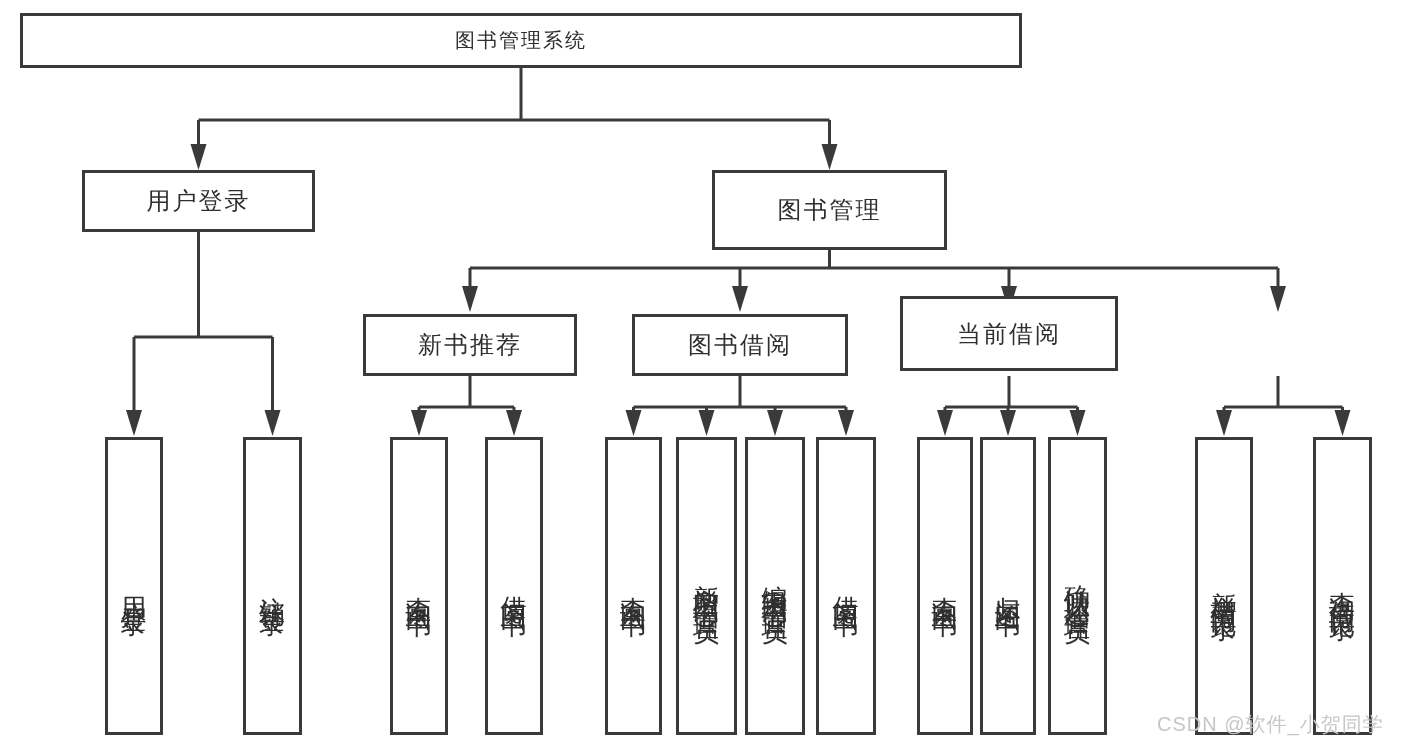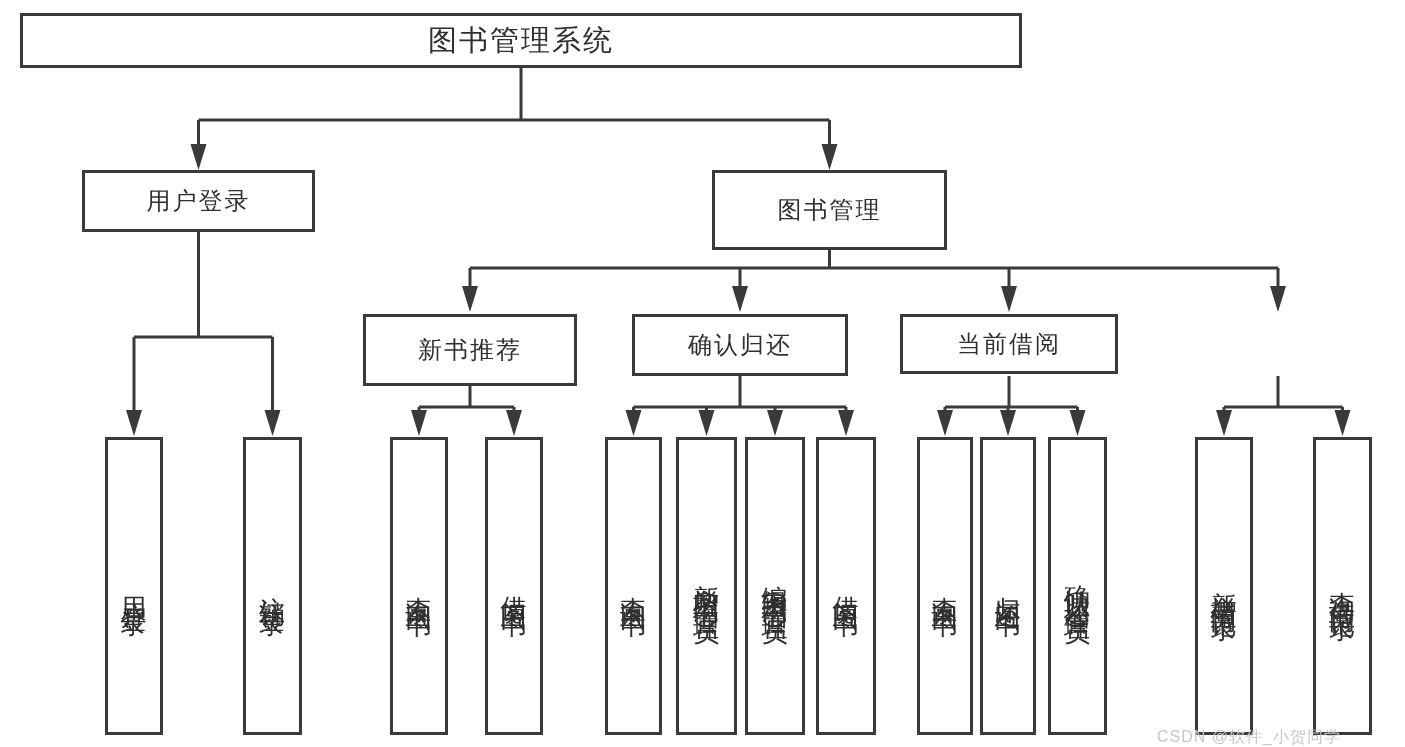--- a/index.html
+++ b/index.html
@@ -8,29 +8,29 @@
     position:relative;width:1405px;height:747px;background:#ffffff;
     font-family:"Liberation Sans","DejaVu Sans",sans-serif;overflow:hidden;
   }
   .connectors{position:absolute;left:0;top:0;width:1405px;height:747px;z-index:1;}
   .box{
     position:absolute;box-sizing:border-box;background:#ffffff;
     border:3px solid #3a3a3a;display:flex;align-items:center;justify-content:center;
     color:#2f2f2f;z-index:2;
   }
   .hbox{font-size:24px;letter-spacing:2px;white-space:nowrap;}
-  .root{font-size:29px;align-items:center;}
+  .root{font-size:20px;align-items:center;}
   .leaf span{
     writing-mode:vertical-rl;text-orientation:mixed;
     font-size:26px;letter-spacing:5px;line-height:1;white-space:nowrap;
     color:#2f2f2f;
   }
   .watermark{
-    position:absolute;z-index:5;color:#c6c6c6;font-size:16px;
-    letter-spacing:1px;white-space:nowrap;margin-top:16px;
+    position:absolute;z-index:5;color:#c6c6c6;font-size:20px;
+    letter-spacing:1px;white-space:nowrap;
   }
 </style>
 </head>
 <body>
 
 <div class="canvas">
 
   <svg class="connectors" viewBox="0 0 1405 747" xmlns="http://www.w3.org/2000/svg">
     <g stroke="#3a3a3a" stroke-width="3" fill="none">
 
@@ -75,27 +75,27 @@
     <span>图书管理系统</span>
   </div>
 
   <div class="box hbox" style="left:82px;top:170px;width:233px;height:62px">
     <span>用户登录</span>
   </div>
   <div class="box hbox" style="left:712px;top:170px;width:235px;height:80px">
     <span>图书管理</span>
   </div>
 
-  <div class="box hbox" style="left:363px;top:314px;width:214px;height:72px">
+  <div class="box hbox" style="left:363px;top:314px;width:214px;height:62px">
     <span>新书推荐</span>
   </div>
   <div class="box hbox" style="left:632px;top:314px;width:216px;height:62px">
-    <span>确认归还</span>
+    <span>图书借阅</span>
   </div>
-  <div class="box hbox" style="left:900px;top:314px;width:218px;height:60px">
+  <div class="box hbox" style="left:900px;top:296px;width:218px;height:75px">
     <span>当前借阅</span>
   </div>
 
   <div class="box leaf" style="left:105px;top:437px;width:58px;height:298px">
     <span>用户登录</span>
   </div>
   <div class="box leaf" style="left:243px;top:437px;width:59px;height:298px">
     <span>注销登录</span>
   </div>
   <div class="box leaf" style="left:390px;top:437px;width:58px;height:298px">

